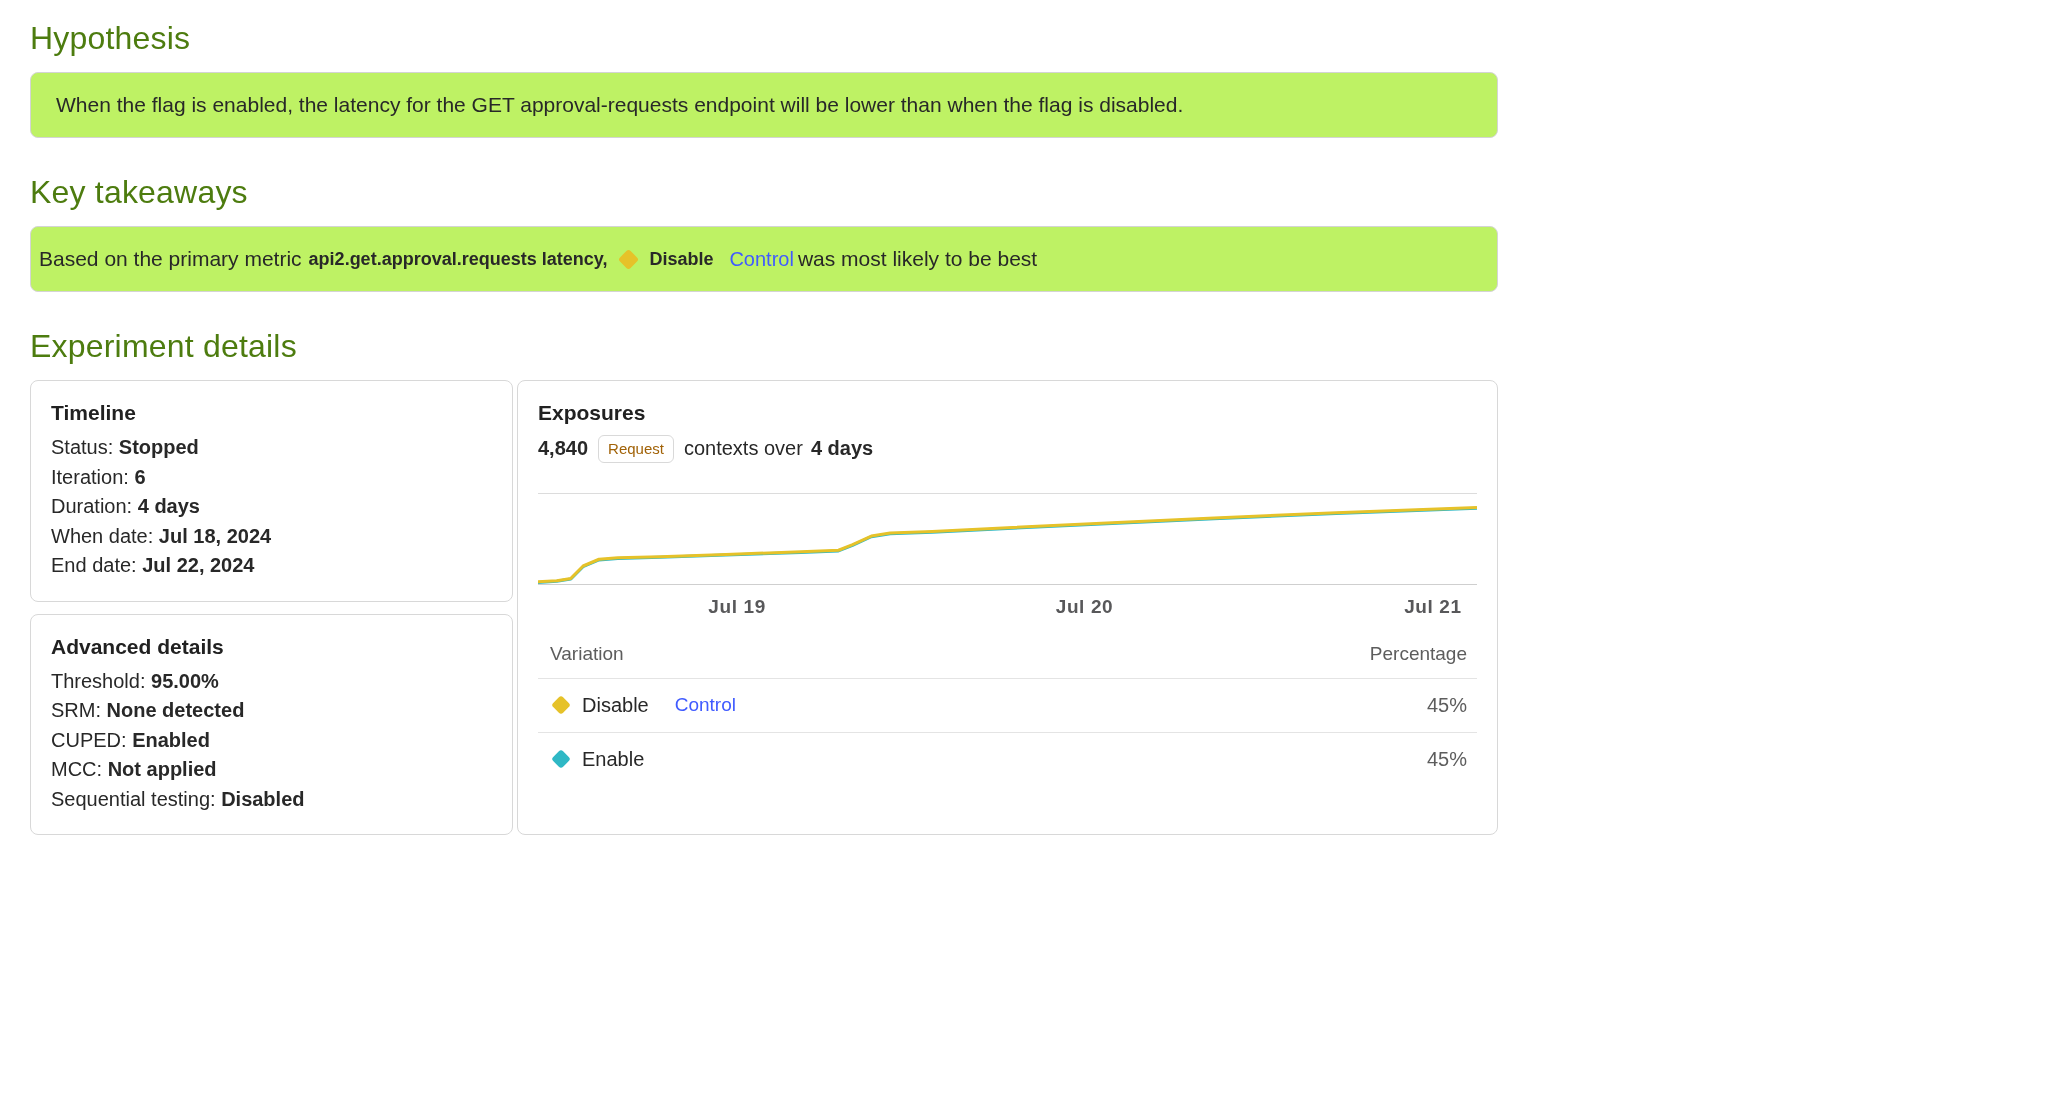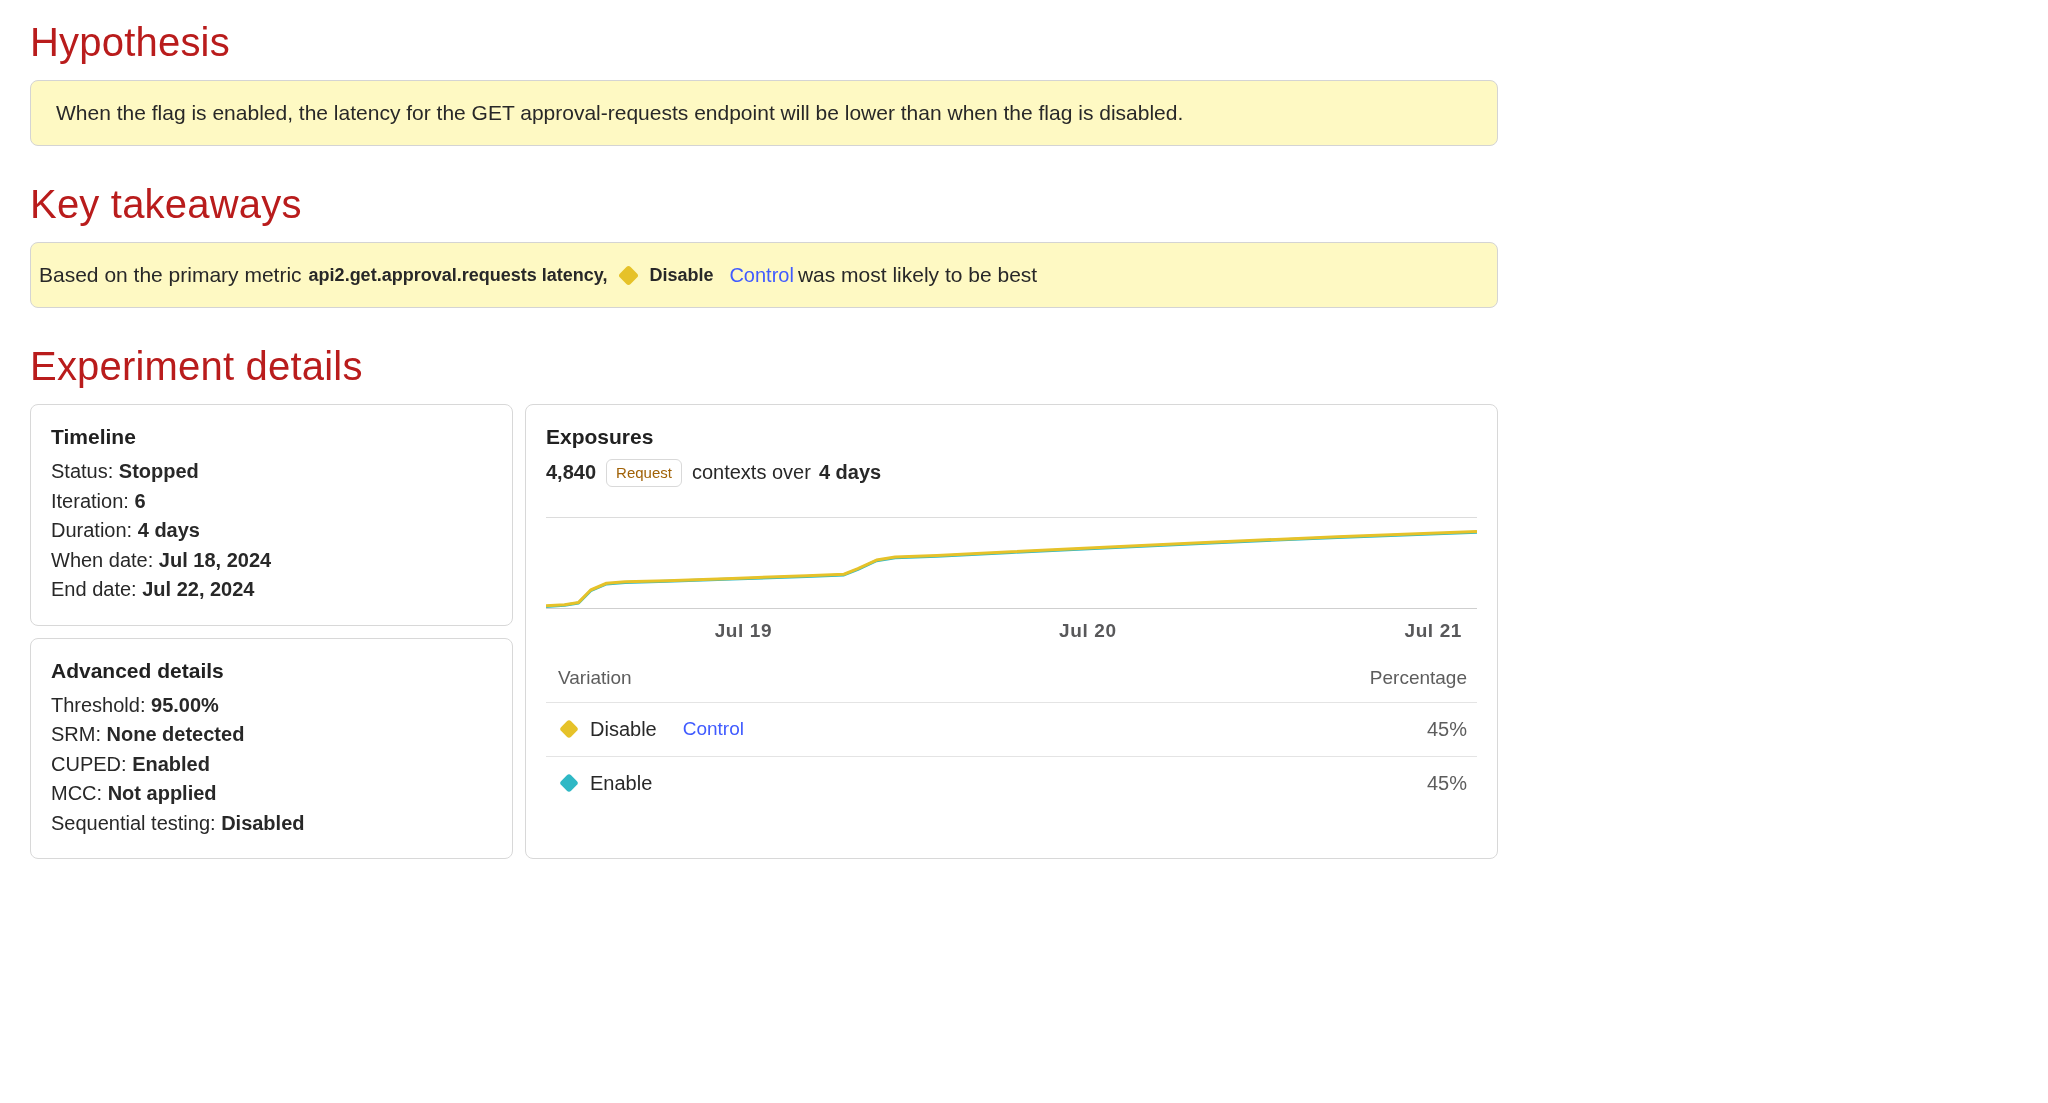--- a/index.html
+++ b/index.html
@@ -5,44 +5,44 @@
   * { box-sizing: border-box; margin: 0; padding: 0; }
   html, body { background: #ffffff; }
   body {
     width: 2048px; height: 1103px; overflow: hidden;
     font-family: "Liberation Sans", "DejaVu Sans", sans-serif;
     color: #282828;
   }
   .page { padding: 16px 30px 0 30px; width: 1528px; }
 
   h2.section-heading {
-    font-size: 40px; font-weight: 500; color: #b91c1c;
+    font-size: 32px; font-weight: 500; color: #4d7c0f;
     margin: 36px 0 15px 0; letter-spacing: 0.2px;
   }
   h2.section-heading:first-child { margin-top: 4px; }
 
   .box {
     border: 1px solid #d4d4d4; border-radius: 8px;
     padding: 20px 25px; font-size: 21px; color: #282828;
-    background: #fef9c3;
+    background: #bef264;
   }
   .takeaway-box { display: flex; align-items: center; flex-wrap: wrap; padding-left: 8px; }
   .takeaway-box .metric { font-weight: 700; font-size: 18px; margin-left: 7px; }
   .takeaway-box .variation-name { font-weight: 700; font-size: 18px; margin-right: 16px; }
   .takeaway-box .suffix { margin-left: 4px; }
   .link { color: #405BFF; text-decoration: none; cursor: pointer; font-size: 20px; }
 
   .diamond {
     display: inline-block; width: 15px; height: 15px;
     transform: rotate(45deg); border-radius: 3px;
     margin: 0 13px 0 14px; flex: none;
   }
   .diamond.small { width: 14px; height: 14px; margin: 0 14px 0 2px; }
 
-  .details-grid { display: flex; gap: 12px; align-items: stretch; }
+  .details-grid { display: flex; gap: 4px; align-items: stretch; }
   .left-col { width: 483px; flex: none; display: flex; flex-direction: column; gap: 12px; }
 
   .card {
     border: 1px solid #d8d8d8; border-radius: 8px;
     padding: 20px; background: #fff;
   }
   .card h3 { font-size: 21px; font-weight: 700; color: #212121; margin-bottom: 8px; }
   .kv-row { font-size: 20px; line-height: 29.5px; color: #282828; }
   .kv-row .kv-value { font-weight: 700; }
 

